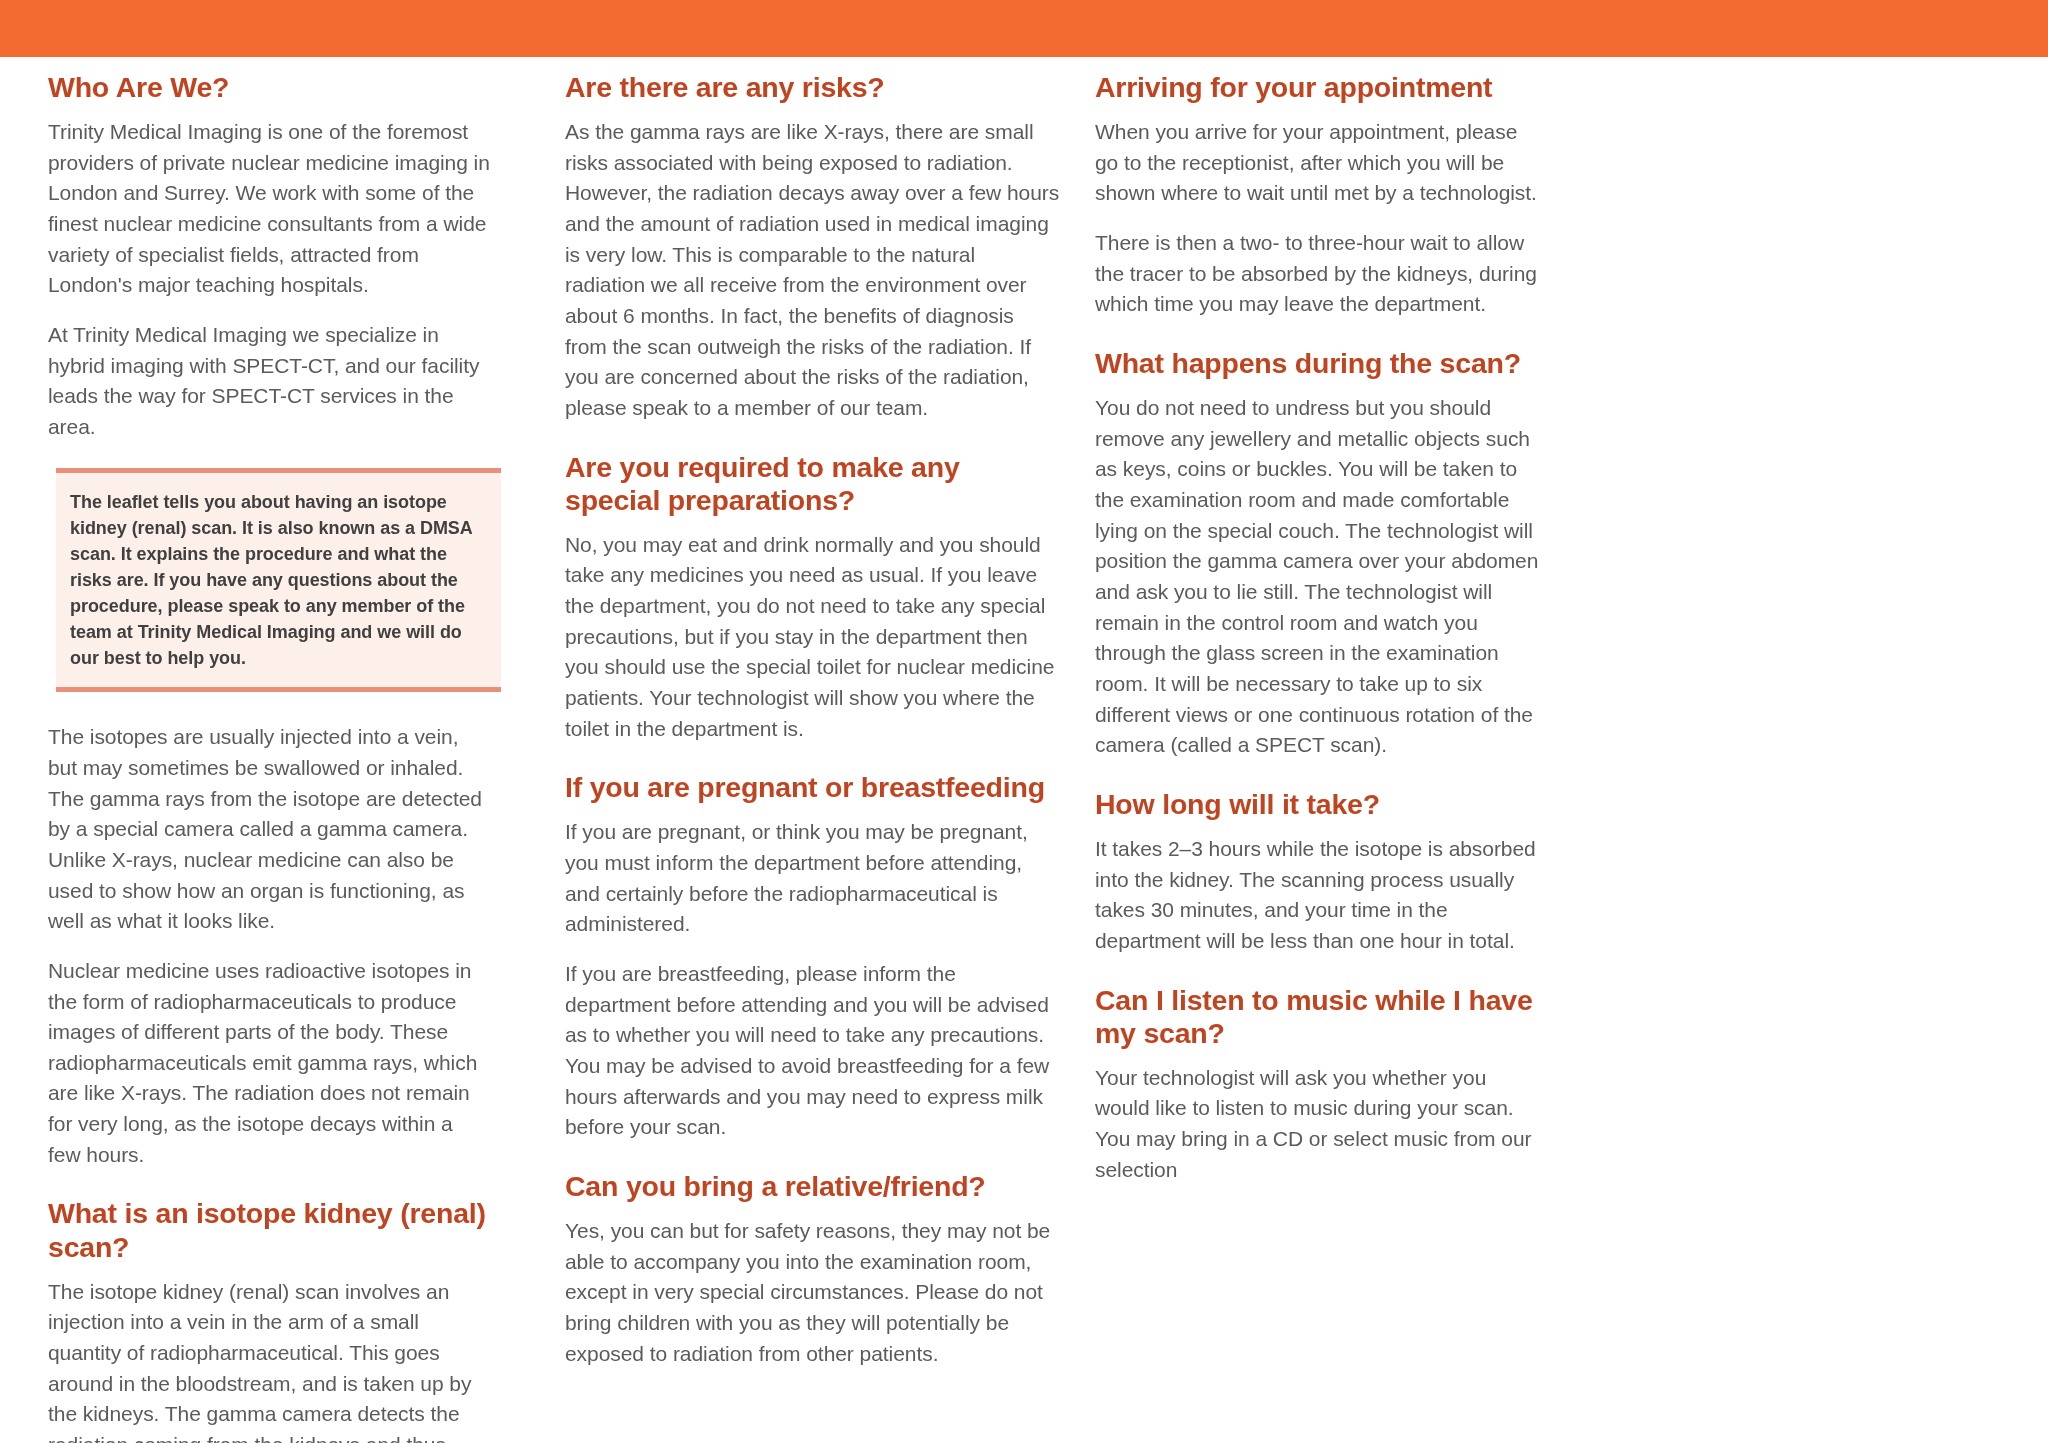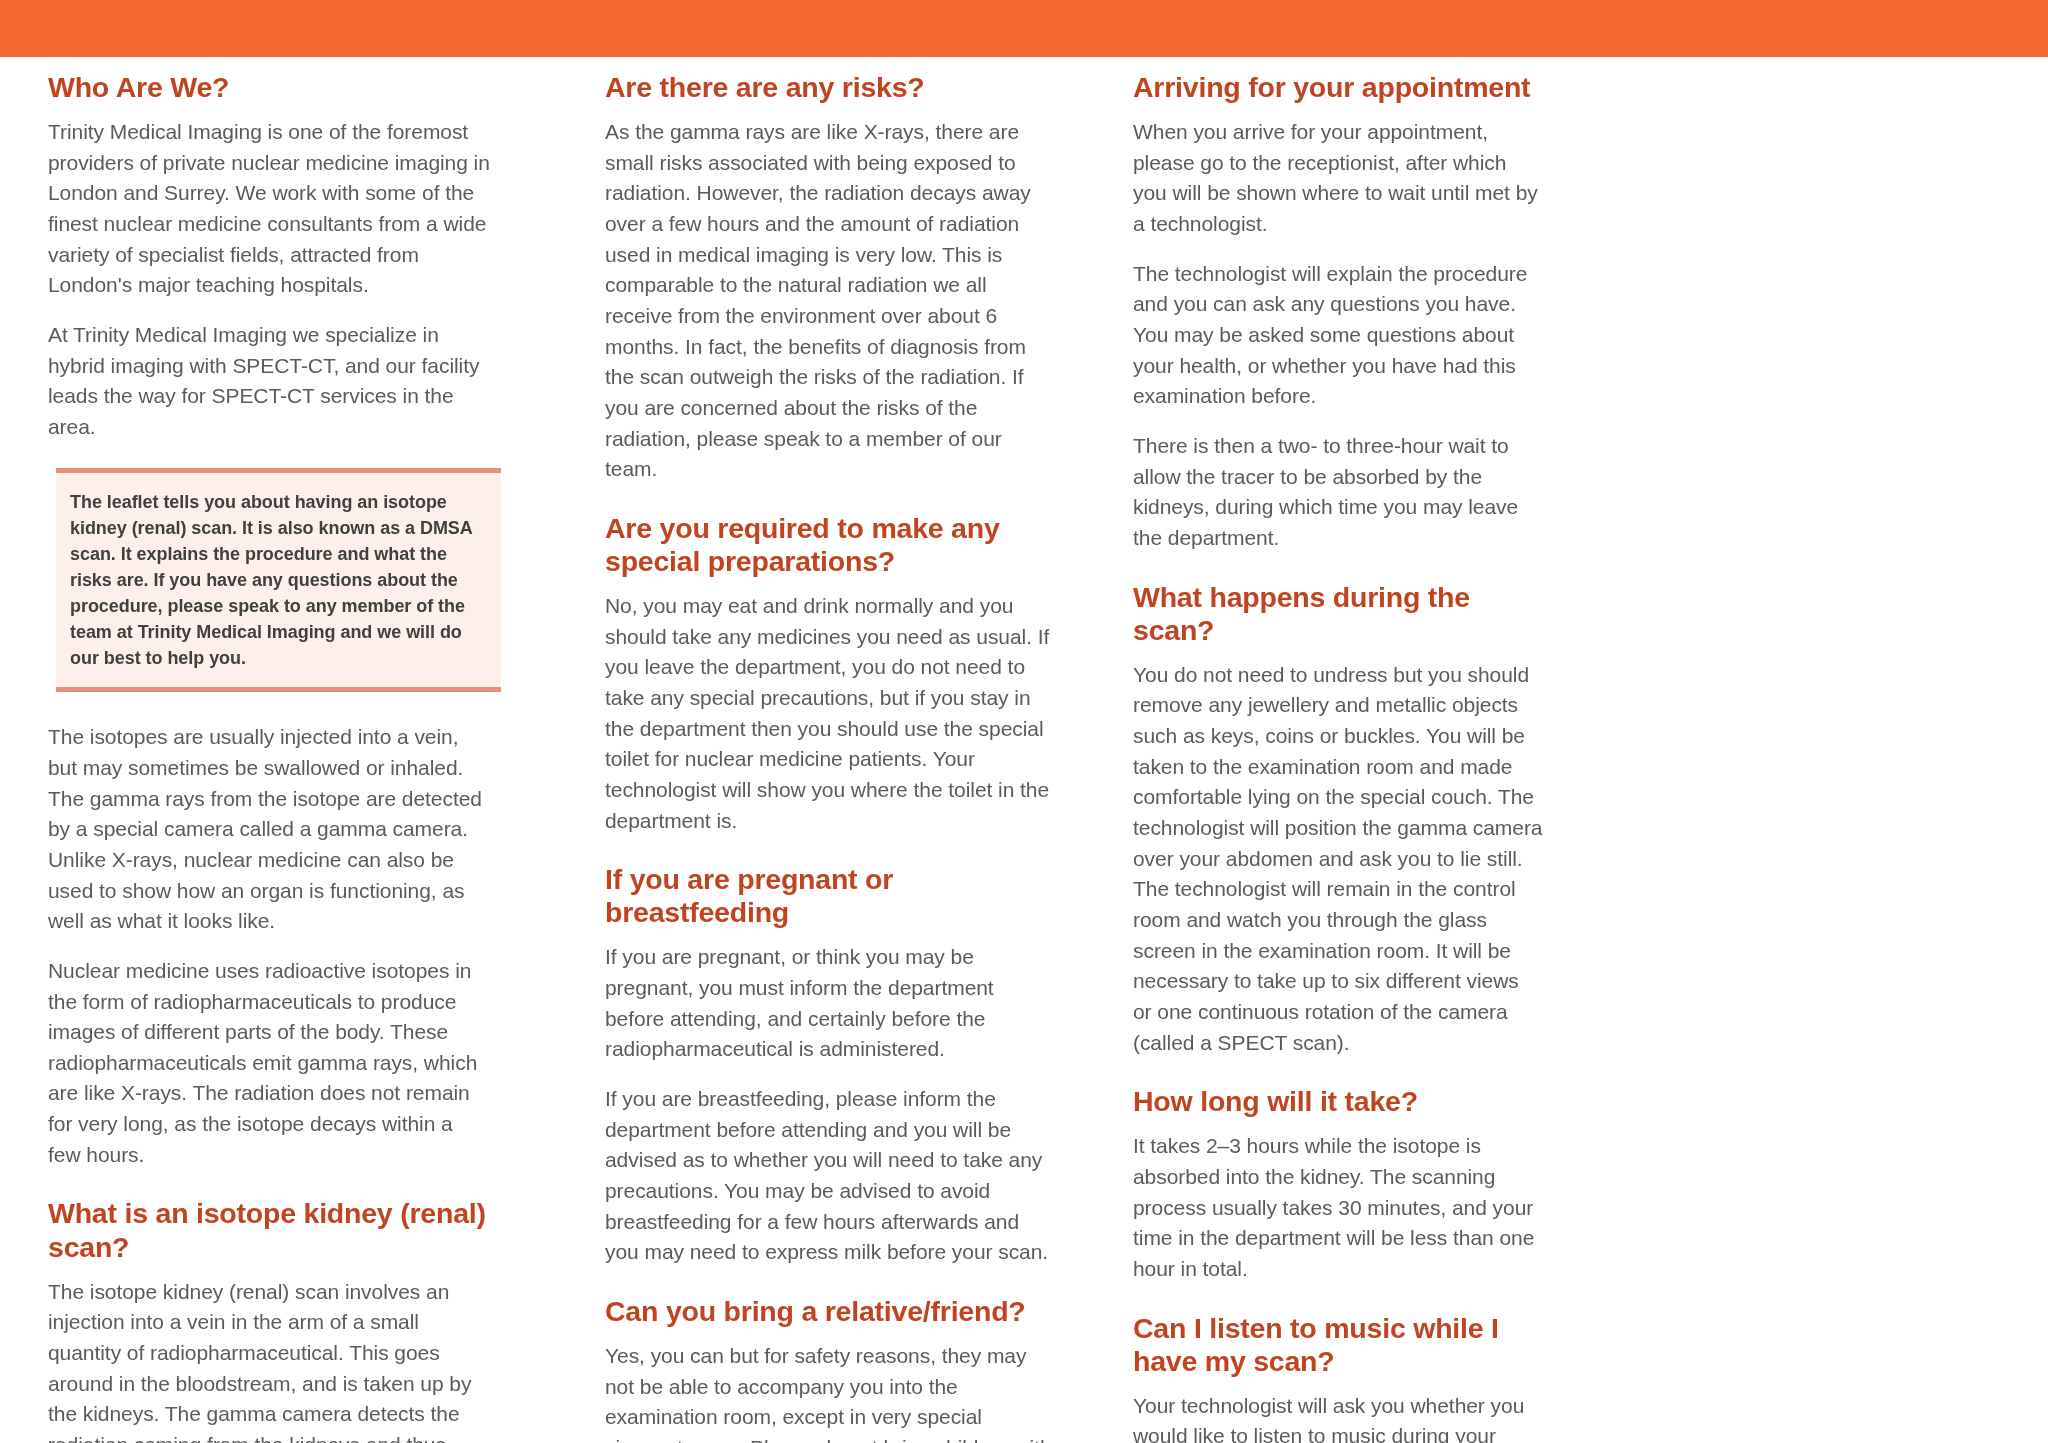--- a/index.html
+++ b/index.html
@@ -29,21 +29,20 @@
   .columns {
     position: absolute;
     top: 57px;
     left: 0;
     width: 2048px;
     height: 1386px;
     display: flex;
     align-items: flex-start;
     box-sizing: border-box;
     padding: 0;
-    gap: 40px;
   }
 
   .column {
     box-sizing: border-box;
   }
   .col-1 { width: 555px; padding: 14px 65px 0 48px; }
   .col-2 { width: 525px; padding: 14px 20px 0 10px; }
   .col-3 { width: 968px; padding: 14px 505px 0 15px; }
 
   
@@ -125,21 +124,20 @@
     <p class="body-text">If you are breastfeeding, please inform the department before attending and you will be advised as to whether you will need to take any precautions. You may be advised to avoid breastfeeding for a few hours afterwards and you may need to express milk before your scan.</p>
 
     <h2 class="section-heading">Can you bring a relative/friend?</h2>
     <p class="body-text">Yes, you can but for safety reasons, they may not be able to accompany you into the examination room, except in very special circumstances. Please do not bring children with you as they will potentially be exposed to radiation from other patients.</p>
   </div>
 
   <div class="column col-3">
 
     <h2 class="section-heading">Arriving for your appointment</h2>
     <p class="body-text">When you arrive for your appointment, please go to the receptionist, after which you will be shown where to wait until met by a technologist.</p>
-    <p class="body-text">The technologist will explain the procedure and you can ask any questions you have. You may be asked some questions about your health, or whether you have had this examination before.</p>
     <p class="body-text">There is then a two- to three-hour wait to allow the tracer to be absorbed by the kidneys, during which time you may leave the department.</p>
 
     <h2 class="section-heading">What happens during the scan?</h2>
     <p class="body-text">You do not need to undress but you should remove any jewellery and metallic objects such as keys, coins or buckles. You will be taken to the examination room and made comfortable lying on the special couch. The technologist will position the gamma camera over your abdomen and ask you to lie still. The technologist will remain in the control room and watch you through the glass screen in the examination room. It will be necessary to take up to six different views or one continuous rotation of the camera (called a SPECT scan).</p>
 
 
     <h2 class="section-heading">How long will it take?</h2>
     <p class="body-text">It takes 2–3 hours while the isotope is absorbed into the kidney. The scanning process usually takes 30 minutes, and your time in the department will be less than one hour in total.</p>
 
     <h2 class="section-heading">Can I listen to music while I have my scan?</h2>

